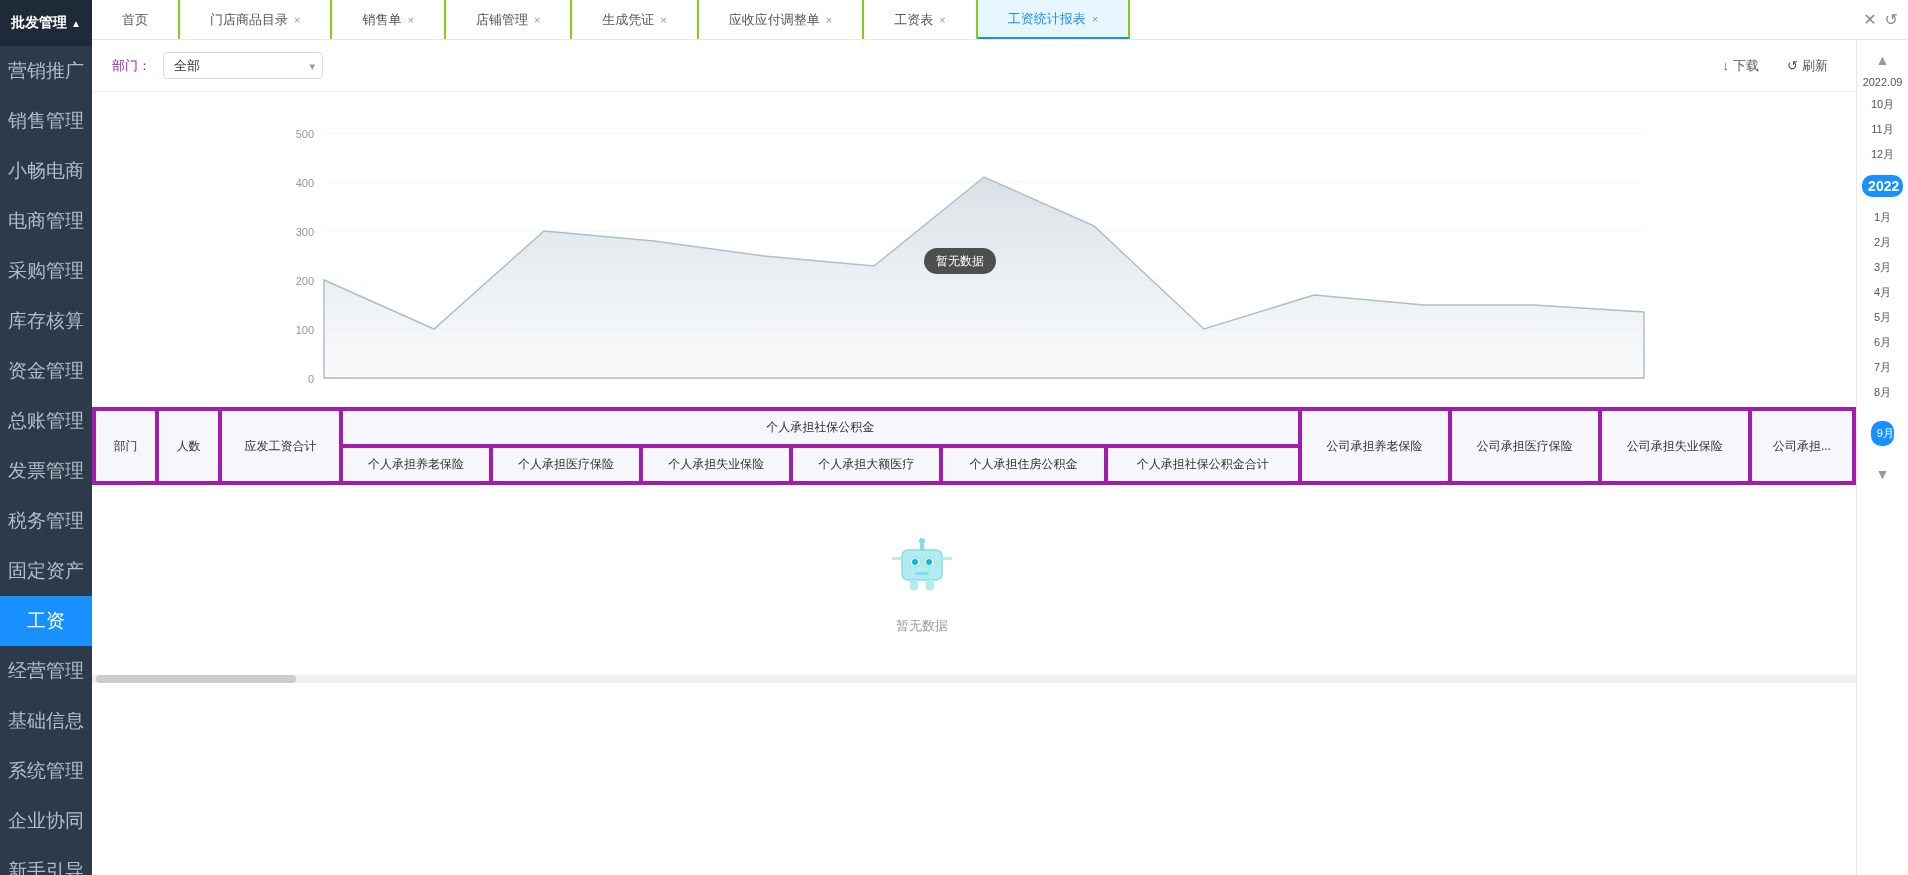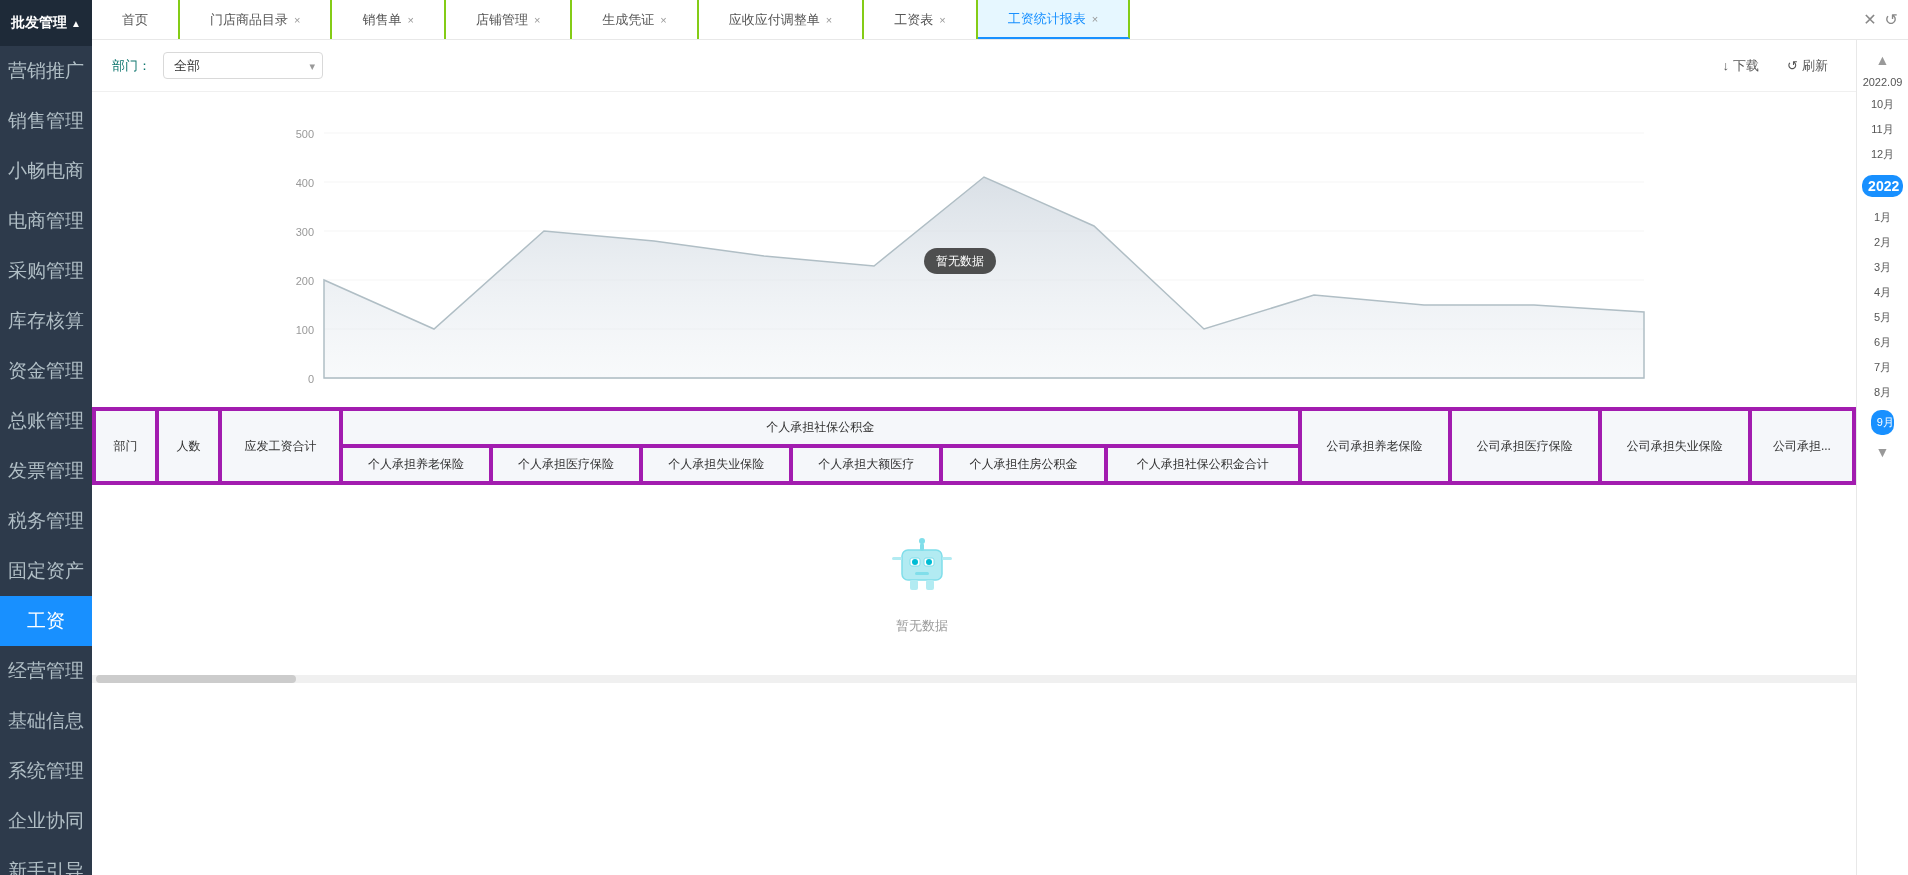--- a/index.html
+++ b/index.html
@@ -127,21 +127,21 @@
 
     
     .toolbar {
       display: flex;
       align-items: center;
       padding: 12px 20px;
       gap: 12px;
       background: #fff;
       border-bottom: 1px solid #f0f0f0;
     }
-    .toolbar-label { font-size: 13px; color: #0f766e; }
+    .toolbar-label { font-size: 13px; color: #a21caf; }
     .select-wrapper {
       position: relative;
       display: inline-block;
     }
     .dept-select {
       appearance: none;
       border: 1px solid #d9d9d9;
       border-radius: 4px;
       padding: 5px 30px 5px 10px;
       font-size: 13px;
@@ -250,21 +250,21 @@
       text-align: center;
       cursor: pointer;
       width: 100%;
       white-space: nowrap;
     }
     .timeline-month.active {
       background: #1890ff;
       color: #fff;
       border-radius: 10px;
       width: 80%;
-      margin: 5px auto;
+      margin: 16px auto;
     }
     .timeline-month.year-label {
       background: #1890ff;
       color: #fff;
       border-radius: 10px;
       font-size: 14px;
       font-weight: bold;
       padding: 3px 6px;
       width: 80%;
       margin: 8px auto;

